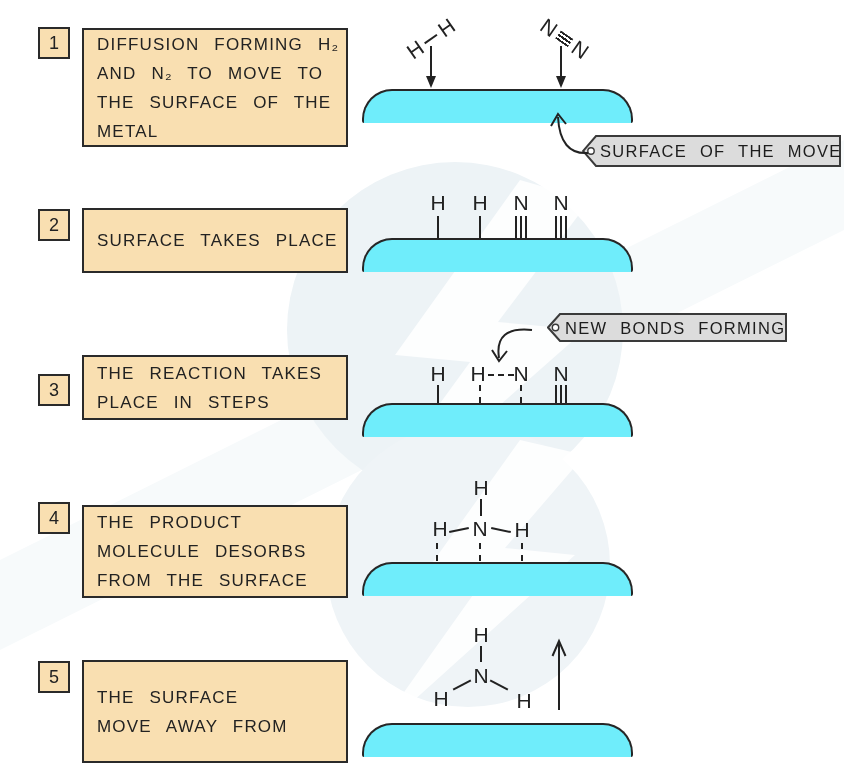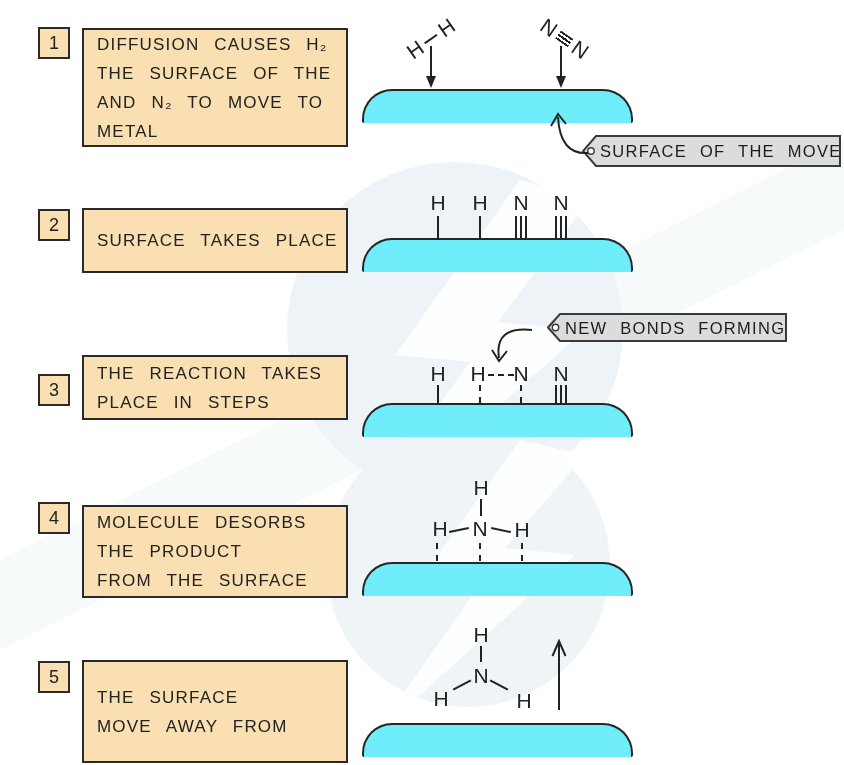--- a/index.html
+++ b/index.html
@@ -58,23 +58,23 @@
     <circle cx="455" cy="330" r="168" fill="#edf3f6"></circle>
     <path d="M520 180 L395 355 L470 362 L330 555 L585 330 L498 322 L590 200 Z" fill="#ffffff" opacity="0.85"></path>
     <circle cx="468" cy="565" r="142" fill="#eff4f7"></circle>
     <path d="M520 440 L420 580 L480 585 L370 740 L575 555 L505 548 L585 455 Z" fill="#ffffff" opacity="0.85"></path>
   </svg>
 
   <div class="layer">
 
     <div class="badge" style="top:27px">1</div>
     <div class="panel" style="top:28px;height:119px">
-      <div class="pline">DIFFUSION CAUSES H₂</div>
+      <div class="pline">DIFFUSION FORMING H₂</div>
+      <div class="pline">AND N₂ TO MOVE TO</div>
       <div class="pline">THE SURFACE OF THE</div>
-      <div class="pline">AND N₂ TO MOVE TO</div>
       <div class="pline">METAL</div>
     </div>
 
     <div class="molrot" style="left:404px;top:28px;transform:rotate(-35deg)">
       <span class="matom">H</span>
       <span class="sbond"></span>
       <span class="matom">H</span>
     </div>
     <svg class="abs" style="left:424px;top:46px" width="14" height="42">
       <line x1="7" y1="0" x2="7" y2="32" stroke="#222" stroke-width="2"></line>
@@ -145,22 +145,22 @@
     <div class="bondDH" style="left:488px;top:374px;width:26px"></div>
     <div class="bondV" style="left:437px;top:385px;height:18px"></div>
     <div class="bondDV" style="left:479px;top:385px;height:18px"></div>
     <div class="bondDV" style="left:520px;top:385px;height:18px"></div>
     <div class="bond3V" style="left:555px;top:385px;height:18px"></div>
     <div class="surface" style="top:403px"></div>
 
 
     <div class="badge" style="top:502px">4</div>
     <div class="panel" style="top:505px;height:93px">
+      <div class="pline">THE PRODUCT</div>
       <div class="pline">MOLECULE DESORBS</div>
-      <div class="pline">THE PRODUCT</div>
       <div class="pline">FROM THE SURFACE</div>
     </div>
 
     <span class="atom" style="left:481px;top:477px">H</span>
     <div class="bondV" style="left:480px;top:499px;height:17px"></div>
     <span class="atom" style="left:480px;top:518px">N</span>
     <span class="atom" style="left:440px;top:518px">H</span>
     <span class="atom" style="left:522px;top:519px">H</span>
     <div class="bondD" style="left:449px;top:529px;transform:rotate(-12deg)"></div>
     <div class="bondD" style="left:491px;top:529px;transform:rotate(12deg)"></div>

